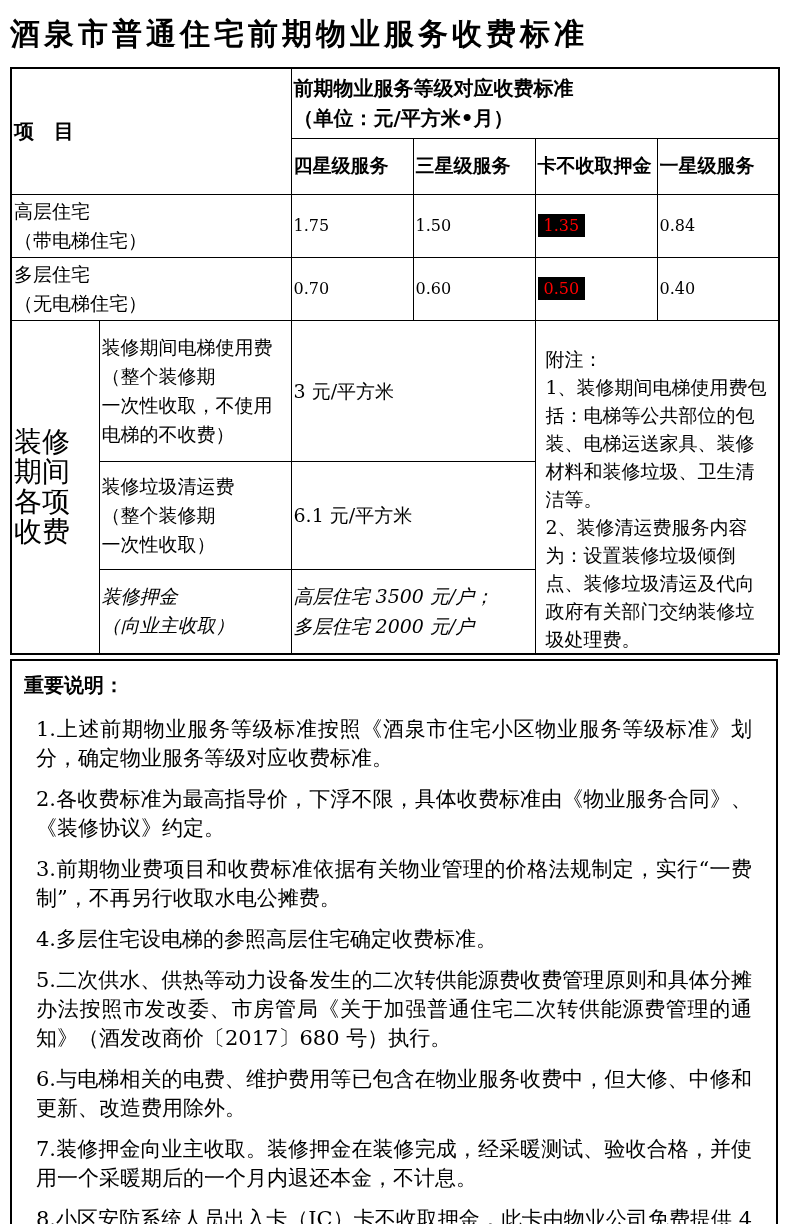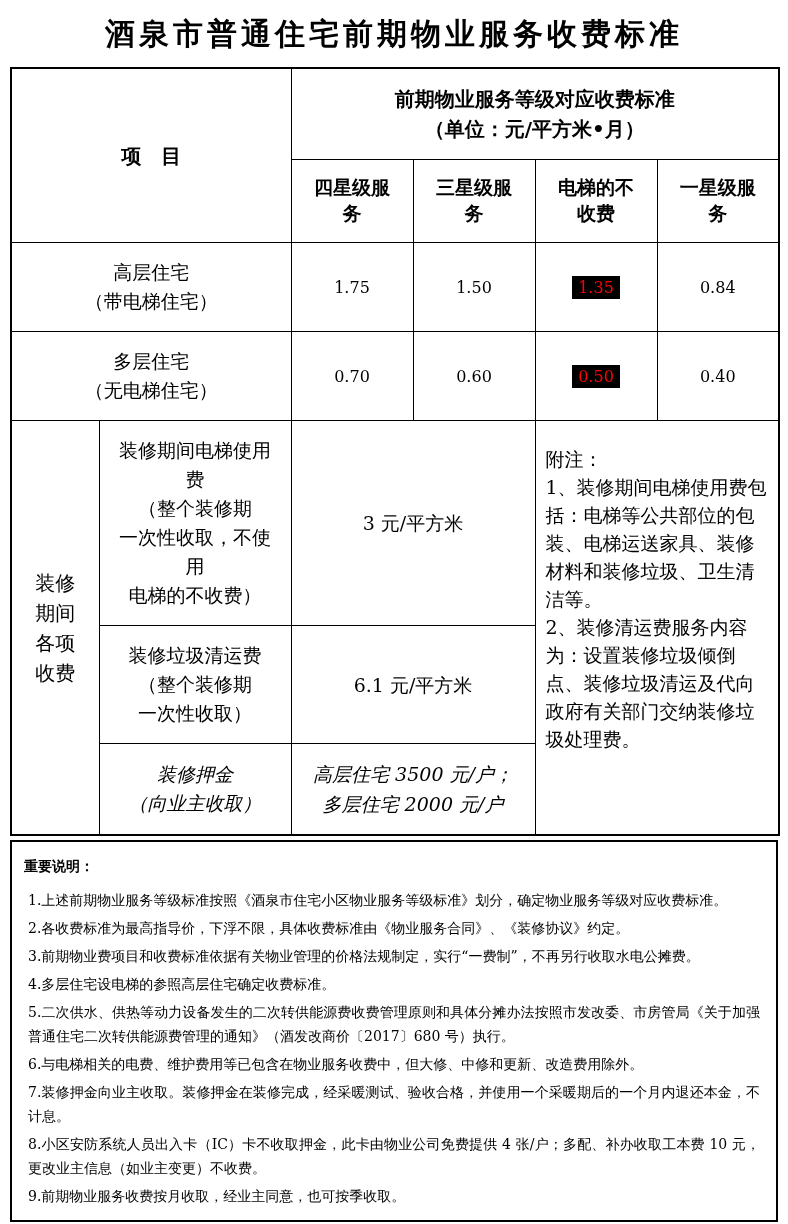--- a/index.html
+++ b/index.html
@@ -10,36 +10,35 @@
     color: #000;
     overflow: hidden;
   }
   .page { width: 788px; padding: 12px 10px 0 10px; }
 
   .doc-title {
     font-family: "DejaVu Sans", sans-serif;
     font-weight: bold;
     font-size: 30px;
     letter-spacing: 4px;
-    text-align: center;
+    text-align: left;
     margin: 2px 0 12px 0;
     white-space: nowrap;
   }
 
   table.fee-table {
     width: 768px;
     border-collapse: collapse;
     table-layout: fixed;
     border: 2px solid #000;
   }
   table.fee-table td {
     border: 1px solid #000;
-    text-align: center;
     vertical-align: middle;
-    padding: 15px;
+    padding: 2px;
     overflow: hidden;
   }
   .col-group  { width: 88px; }
   .col-label  { width: 192px; }
   .col-star   { width: 122px; }
 
   .r-head1 td { height: 70px; }
   .r-head2 td { height: 56px; margin-top: 40px; }
   .r-data1 td { height: 62px; }
   .r-data2 td { height: 60px; }
@@ -60,47 +59,47 @@
   }
   .pre { white-space: pre-line; }
   .cell-label { font-size: 19px; line-height: 29px; }
   .cell-num   { font-size: 16px; }
   .hl {
     background: #000000;
     color: #ff0000;
     padding: 2px 6px;
     display: inline-block;
   }
-  .group-label { font-size: 20px; line-height: 30px; margin-top: 25px; }
+  .group-label { font-size: 28px; line-height: 30px; margin-top: 25px; }
   .dec-value { font-size: 19px; line-height: 30px; }
   .annot-cell {
     text-align: left !important;
     vertical-align: top !important;
     padding: 24px 6px 0 10px !important;
     font-size: 19px;
     line-height: 28px;
   }
 
   .notes-box {
     width: 768px;
     border: 2px solid #000;
     margin-top: 4px;
     padding: 6px 12px 8px 12px;
   }
   .notes-heading {
     font-family: "DejaVu Sans", sans-serif;
     font-weight: bold;
-    font-size: 14px;
+    font-size: 20px;
     line-height: 36px;
     margin: 0;
   }
   .notes-item {
-    font-size: 14px;
-    line-height: 24px;
-    margin: 4px;
+    font-size: 21px;
+    line-height: 29px;
+    margin: 12px;
     text-align: justify;
   }
 </style>
 </head>
 <body>
 
 <div class="page">
 
   <h1 class="doc-title">酒泉市普通住宅前期物业服务收费标准</h1>
 
@@ -117,21 +116,21 @@
     <tbody>
         <tr class="r-head1">
       <td colspan="2" rowspan="2" class="hdr">项　目</td>
       <td colspan="4" class="hdr pre">前期物业服务等级对应收费标准
 （单位：元/平方米•月）</td>
     </tr>
 
     <tr class="r-head2">
       <td class="star-hdr">四星级服务</td>
       <td class="star-hdr">三星级服务</td>
-      <td class="star-hdr">电梯的不收费</td>
+      <td class="star-hdr">卡不收取押金</td>
       <td class="star-hdr">一星级服务</td>
     </tr>
 
     <tr class="r-data1">
       <td colspan="2" class="cell-label pre">高层住宅
 （带电梯住宅）</td>
       <td class="cell-num">1.75</td>
       <td class="cell-num">1.50</td>
       <td class="cell-num"><span class="hl">1.35</span></td>
       <td class="cell-num">0.84</td>

